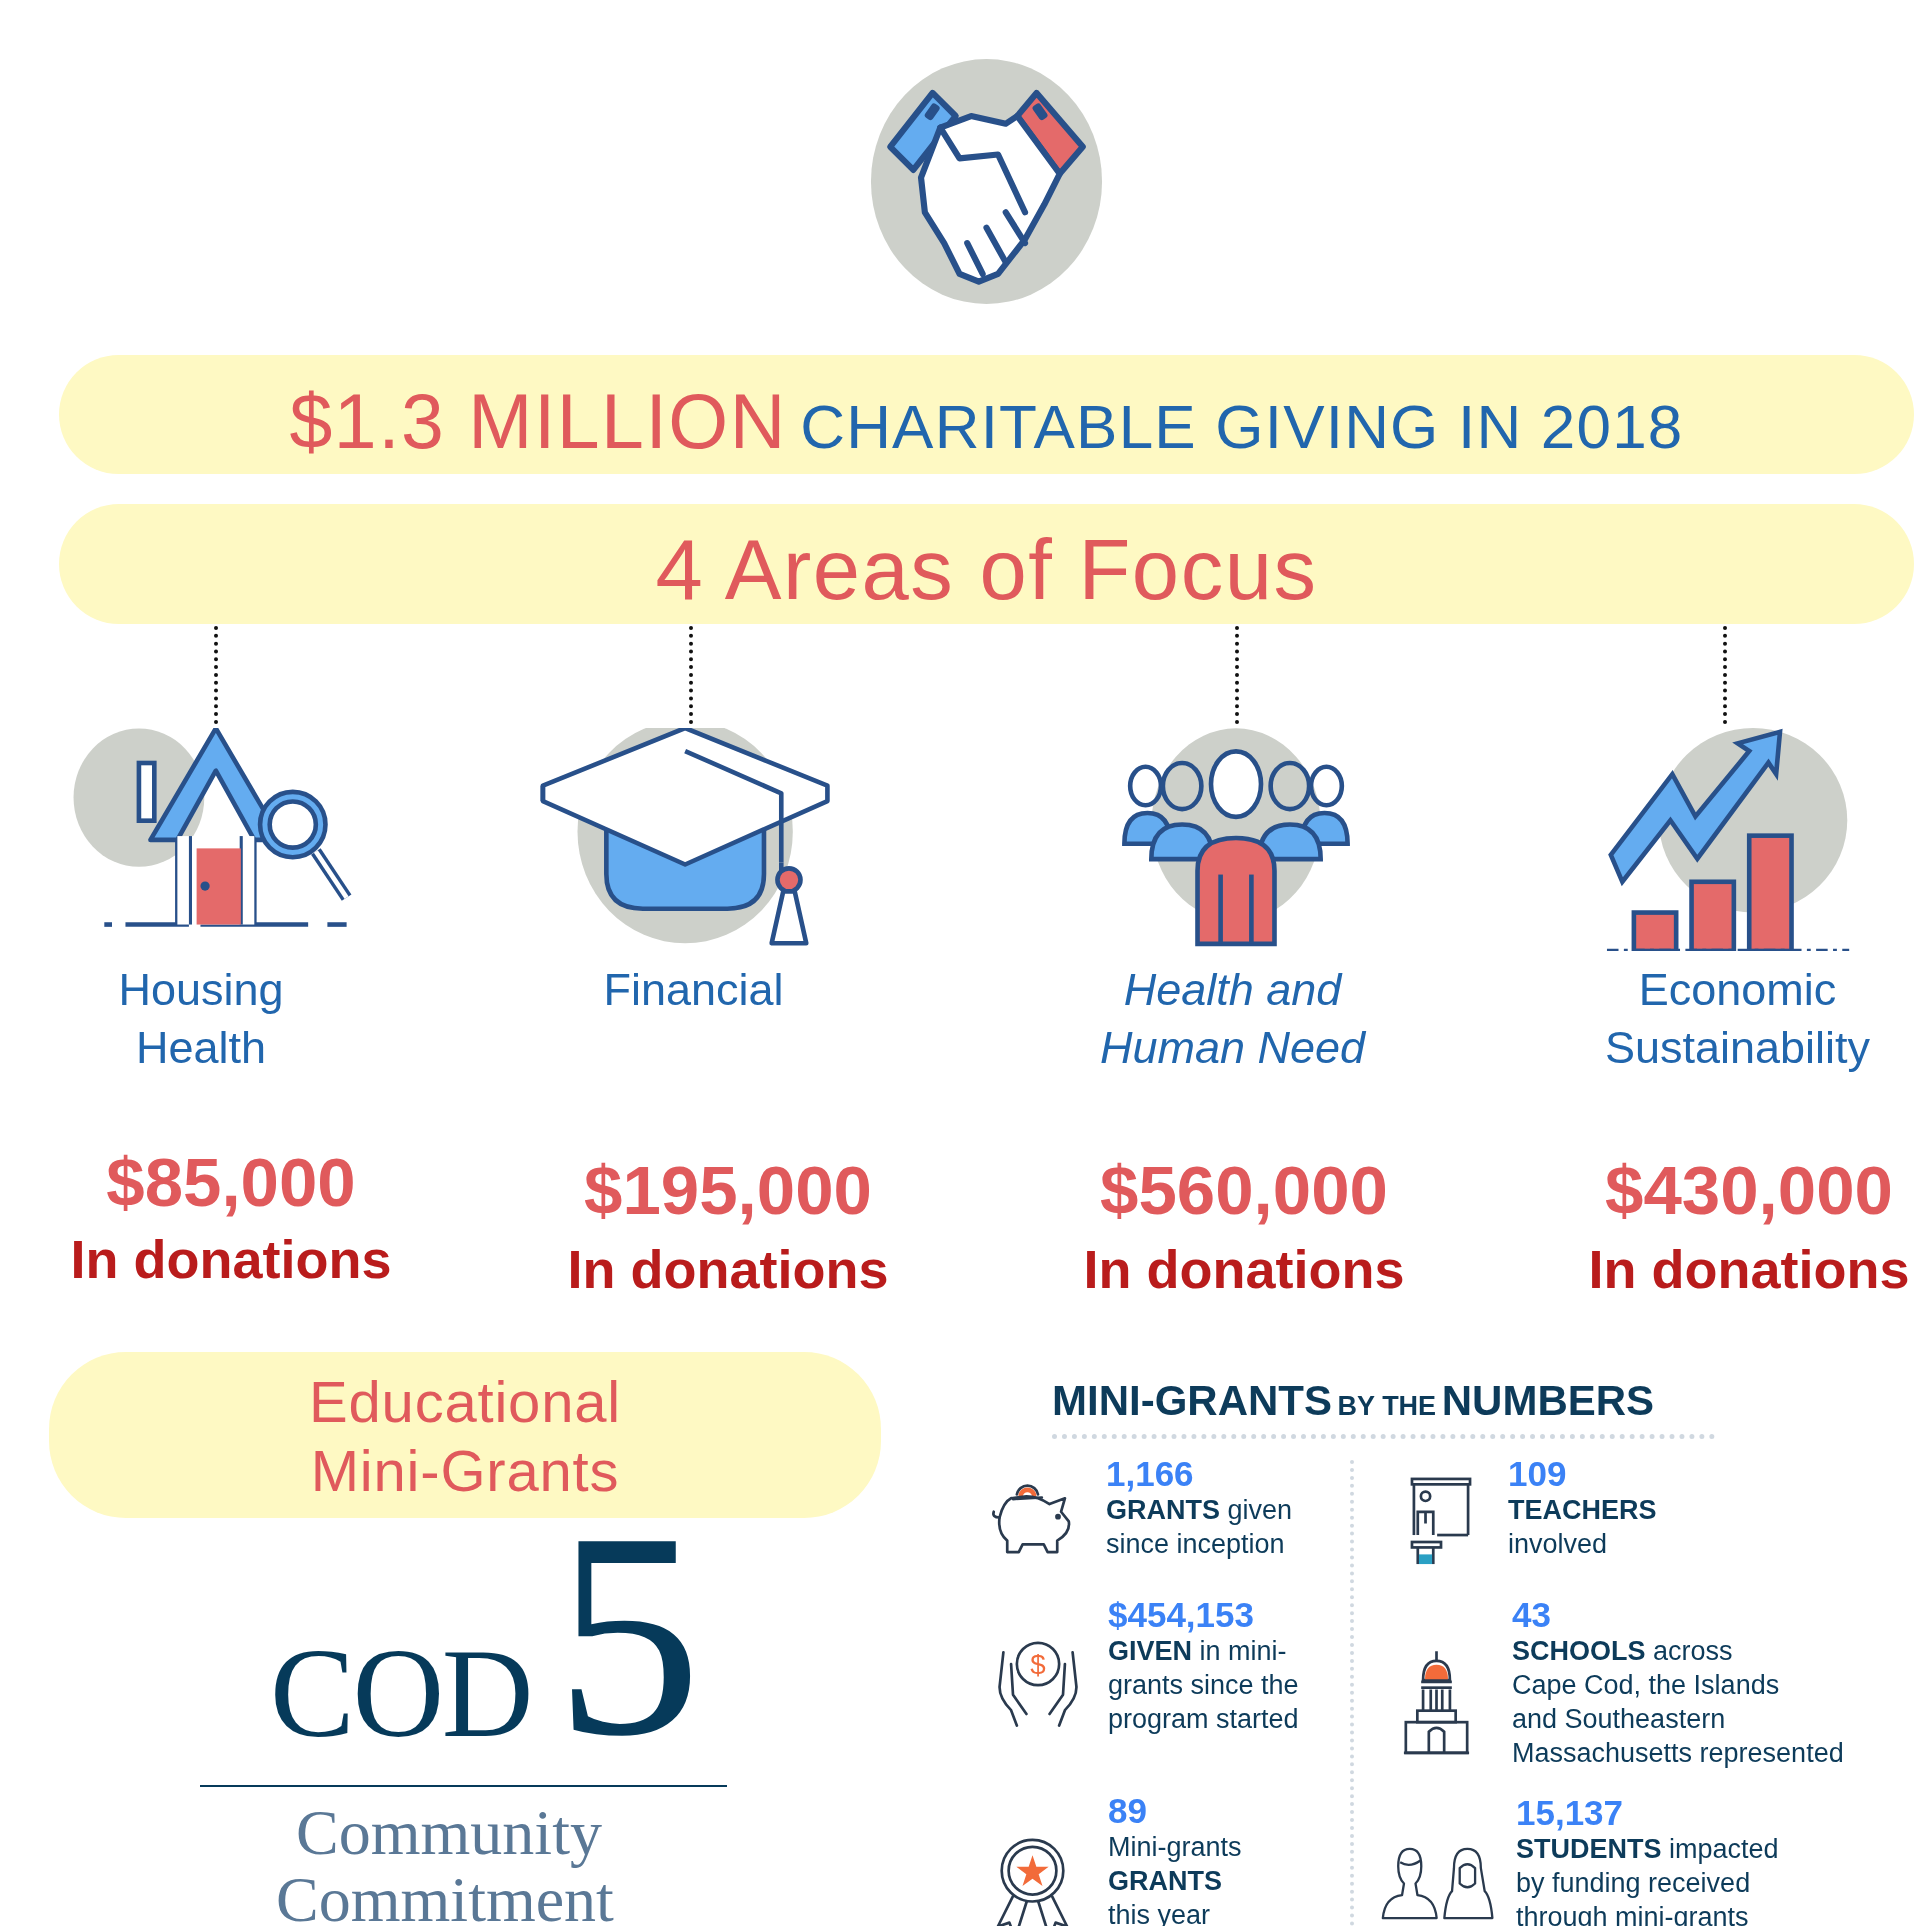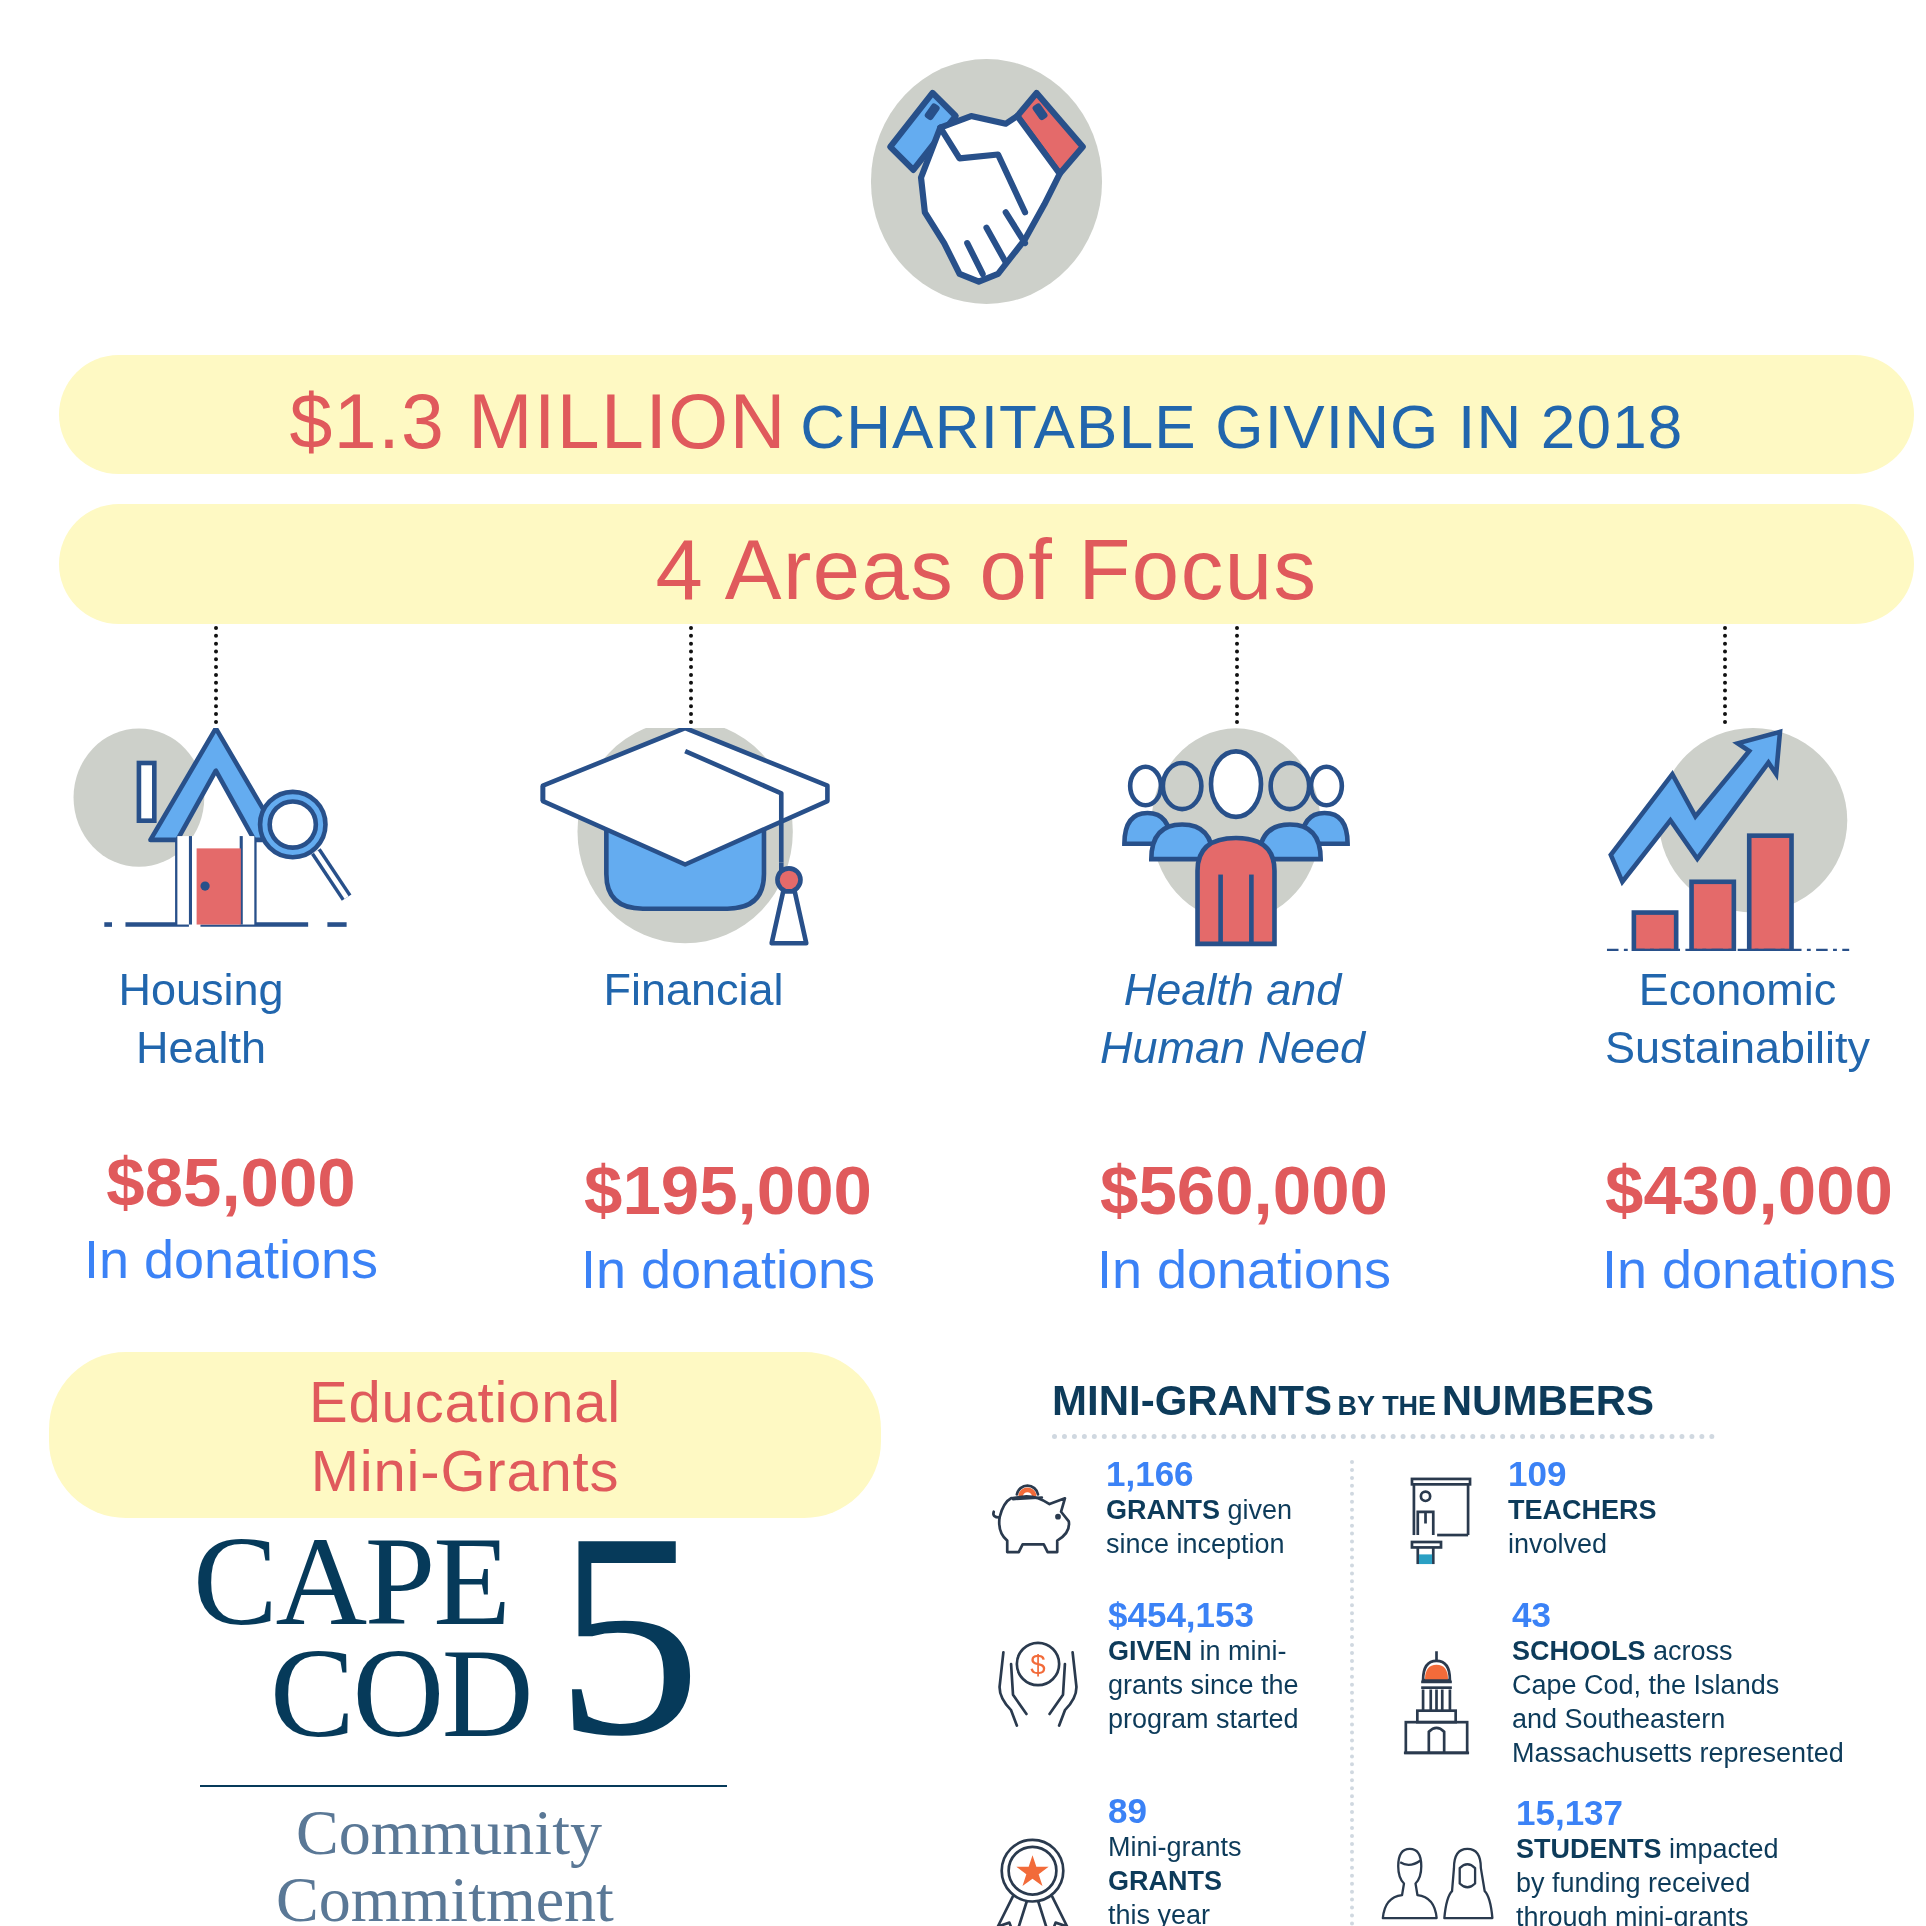--- a/index.html
+++ b/index.html
@@ -6,21 +6,21 @@
   body { width:1965px; height:1965px; position:relative; overflow:hidden; font-family:"Liberation Sans", sans-serif; }
   .abs { position:absolute; }
   .pill { position:absolute; background:#fef9c3; border-radius:62px; }
   .red { color:#e05a5c; }
   .blue { color:#2166ad; }
   .navy { color:#0d3b5a; }
   .center { text-align:center; }
   .dots { position:absolute; width:0; border-left:4.6px dotted #111; }
   .focus-label { position:absolute; width:385px; text-align:center; font-size:45px; line-height:58px; color:#2166ad; font-weight:500; }
   .amount { position:absolute; width:424px; text-align:center; font-size:69px; font-weight:700; color:#e05a5c; line-height:77px; }
-  .donations { position:absolute; width:424px; text-align:center; font-size:54px; color:#3b82f6; font-weight:400; line-height:65px; }
+  .donations { position:absolute; width:424px; text-align:center; font-size:54px; color:#b91c1c; font-weight:700; line-height:65px; }
   .stat-num { font-weight:700; font-size:35px; line-height:39px; color:#3b82f6; }
   .stat-text { font-size:27px; line-height:34px; color:#0d3b5a; }
   .stat-text b { font-weight:700; }
   .serif { font-family:"Liberation Serif", "DejaVu Serif", serif; }
 </style>
 </head>
 <body>
 
 <div class="abs" style="left:844px;top:58px;width:285px;height:247px;">
   <svg width="285" height="247" viewBox="0 0 740 640">
@@ -155,21 +155,20 @@
 <div class="donations" style="left:1537px;top:1237px;">In donations</div>
 
 <div class="pill" style="left:49px;top:1352px;width:832px;height:166px;border-radius:77px;">
   <div class="center red" style="position:absolute;left:0;right:0;top:15.4px;font-size:58px;line-height:69px;font-weight:500;letter-spacing:0.8px;">
     <div>Educational</div>
     <div>Mini-Grants</div>
   </div>
 </div>
 
 <div class="abs" style="left:193px;top:1522px;width:547px;height:404px;">
-  <div class="serif navy" style="position:absolute;left:0;top:0;font-size:127px;line-height:119px;color:#063a5a;letter-spacing:-2.3px;">CAPE</div>
   <div class="serif navy" style="position:absolute;left:77px;top:112px;font-size:127px;line-height:119px;color:#063a5a;letter-spacing:-2.3px;">COD</div>
   <div class="serif navy" style="position:absolute;left:362px;top:-23px;font-size:293px;line-height:270px;color:#063a5a;">5</div>
   <div style="position:absolute;left:6.5px;top:263px;width:527px;height:2.3px;background:#063a5a;"></div>
   <div class="serif center" style="position:absolute;left:0;top:277px;width:539px;font-size:64px;line-height:67px;color:#5a7896;">
     <div style="margin-left:-27px;">Community</div>
     <div style="margin-left:-35px;">Commitment</div>
   </div>
 </div>
 
 <div class="abs navy" style="left:1052px;top:1377px;white-space:nowrap;">

